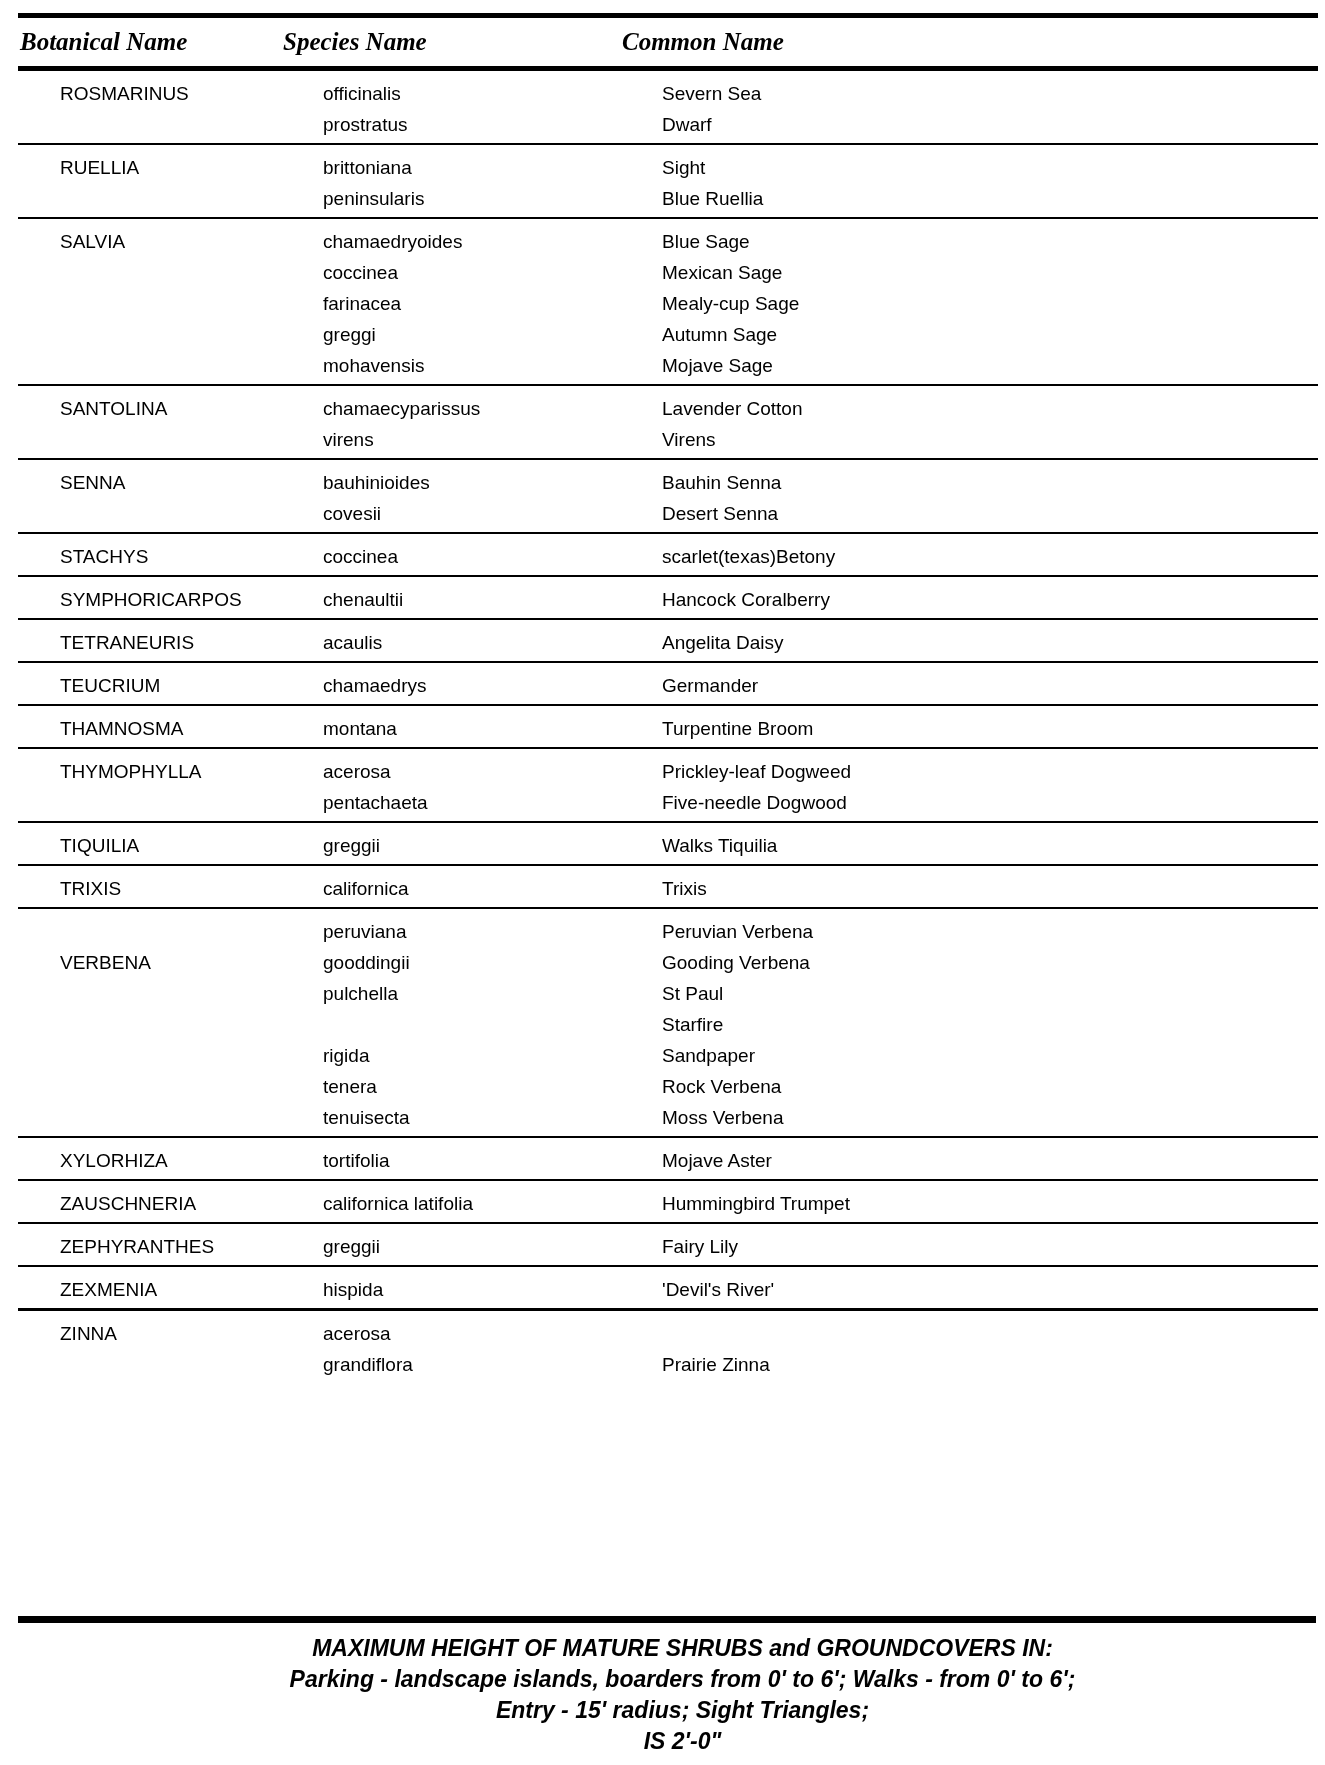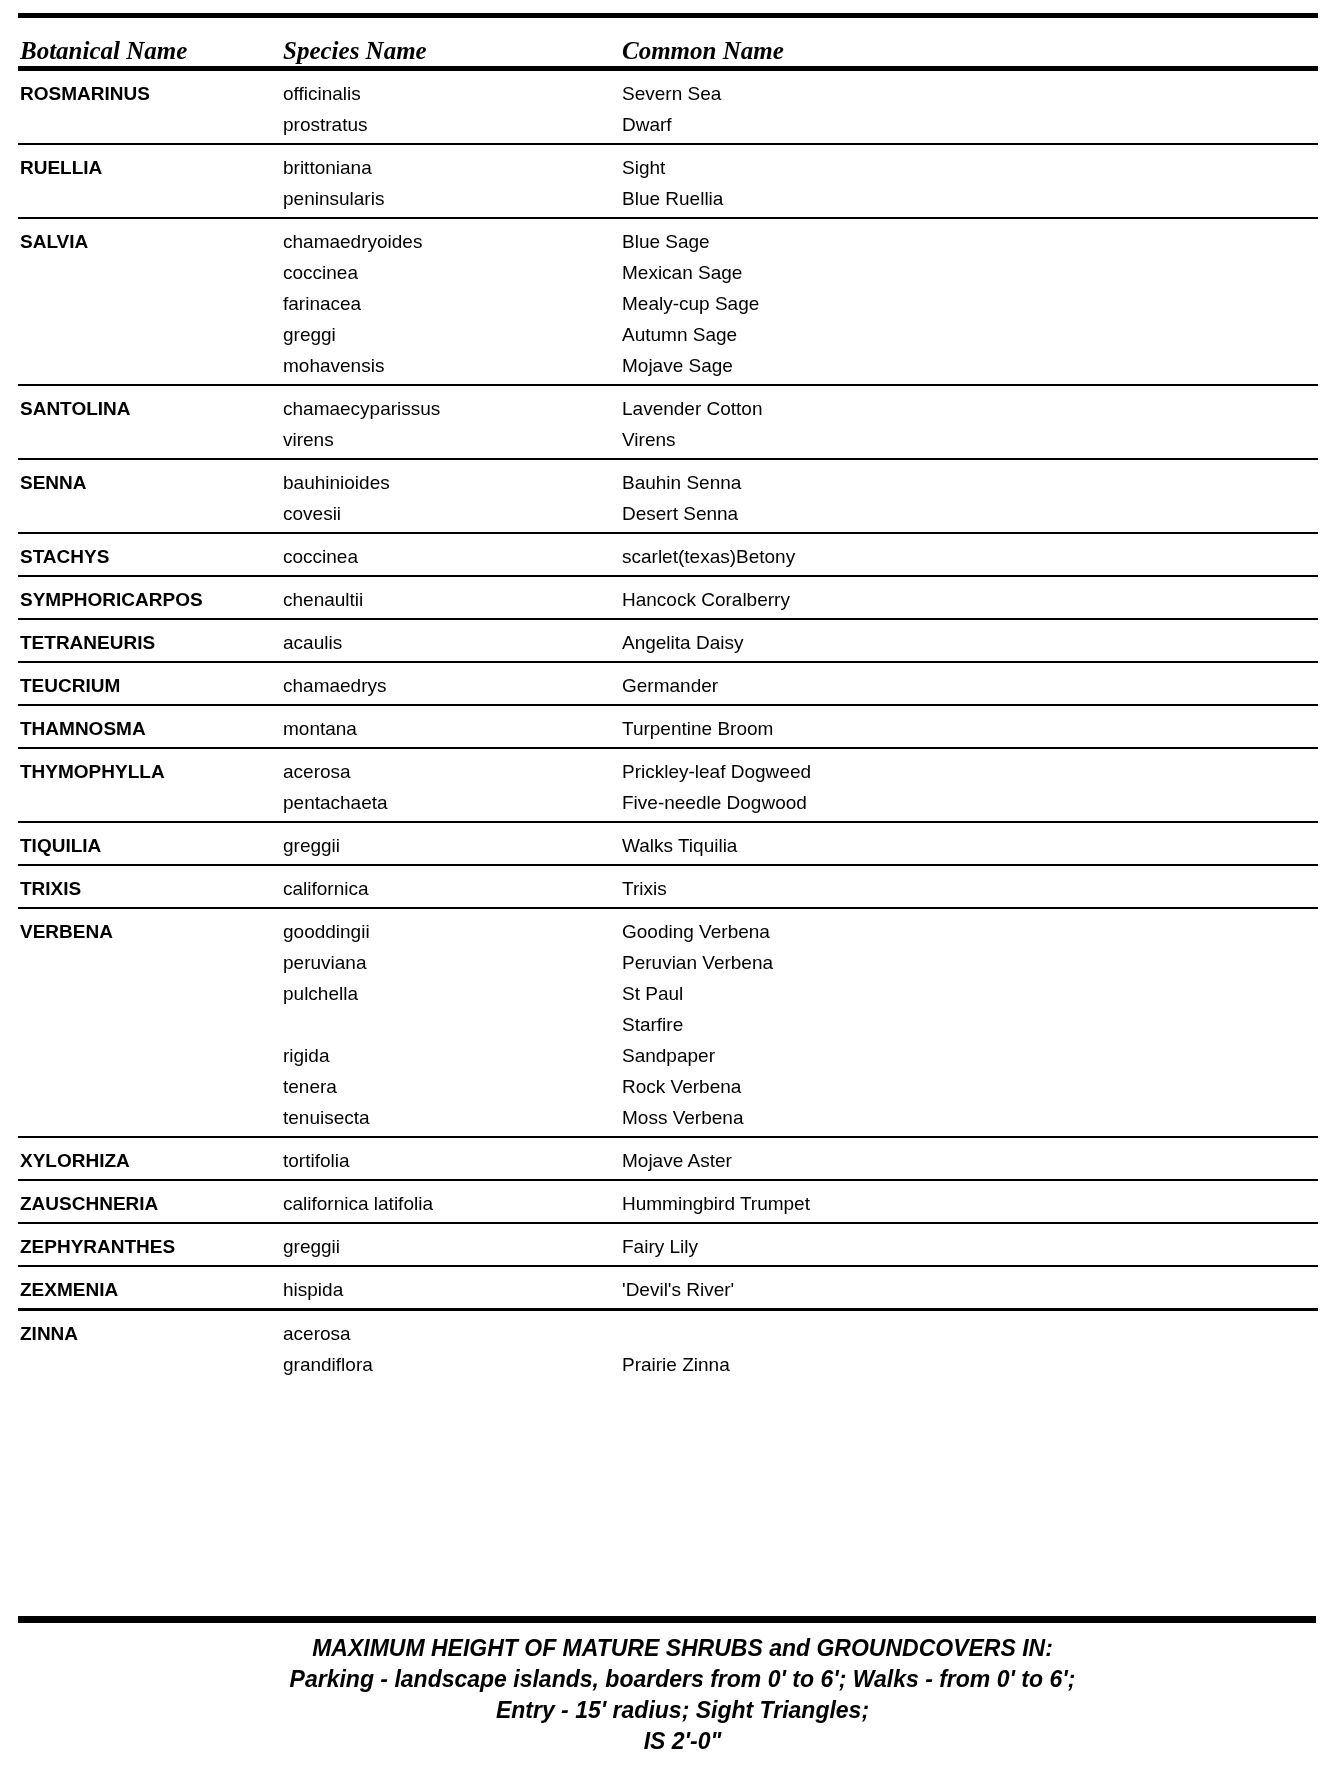--- a/index.html
+++ b/index.html
@@ -25,39 +25,38 @@
   .header-row {
     display: flex;
     box-sizing: border-box;
     height: 48px;
     padding-top: 9px;
     font-family: "Liberation Serif", serif;
     font-style: italic;
     font-weight: bold;
     font-size: 25px;
     line-height: 30px;
-    align-items: flex-end;
   }
   .col1 { width: 265px; padding-left: 2px; box-sizing: border-box; }
   .col2 { width: 339px; }
   .col3 { flex: 1; }
   .group {
     padding: 7px 0 3px 0;
     border-bottom: 2px solid #000000;
   }
   
   .group:nth-last-child(2) { border-bottom-width: 3px; }
   
   .group:last-child { border-bottom: none; }
   .row {
     display: flex;
     font-size: 19px;
     line-height: 31px;
   }
-  .genus { font-weight: bold; }
+  .genus { font-weight: normal; margin-left: 40px; }
   .footer-rule {
     position: absolute;
     left: 18px;
     top: 1616px;
     width: 1298px;
     height: 7px;
     background: #000000;
   }
   .footer-text {
     position: absolute;
@@ -220,28 +219,28 @@
         </div>
         <div class="group">
           <div class="row">
             <div class="col1 genus">TRIXIS</div>
             <div class="col2">californica</div>
             <div class="col3">Trixis</div>
           </div>
         </div>
         <div class="group">
           <div class="row">
+            <div class="col1 genus"></div>
+            <div class="col2">peruviana</div>
+            <div class="col3">Peruvian Verbena</div>
+          </div>
+          <div class="row">
             <div class="col1 genus">VERBENA</div>
             <div class="col2">gooddingii</div>
             <div class="col3">Gooding Verbena</div>
-          </div>
-          <div class="row">
-            <div class="col1 genus"></div>
-            <div class="col2">peruviana</div>
-            <div class="col3">Peruvian Verbena</div>
           </div>
           <div class="row">
             <div class="col1 genus"></div>
             <div class="col2">pulchella</div>
             <div class="col3">St Paul</div>
           </div>
           <div class="row">
             <div class="col1 genus"></div>
             <div class="col2"></div>
             <div class="col3">Starfire</div>

